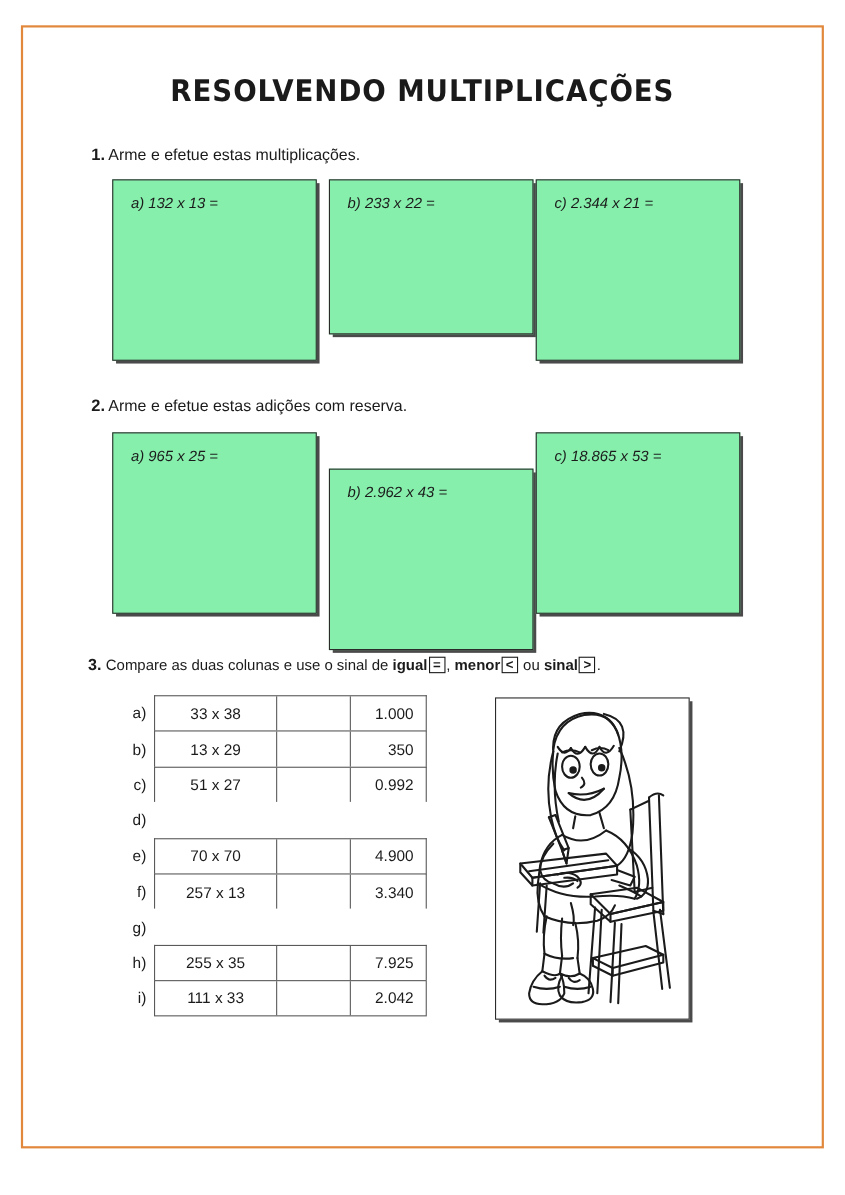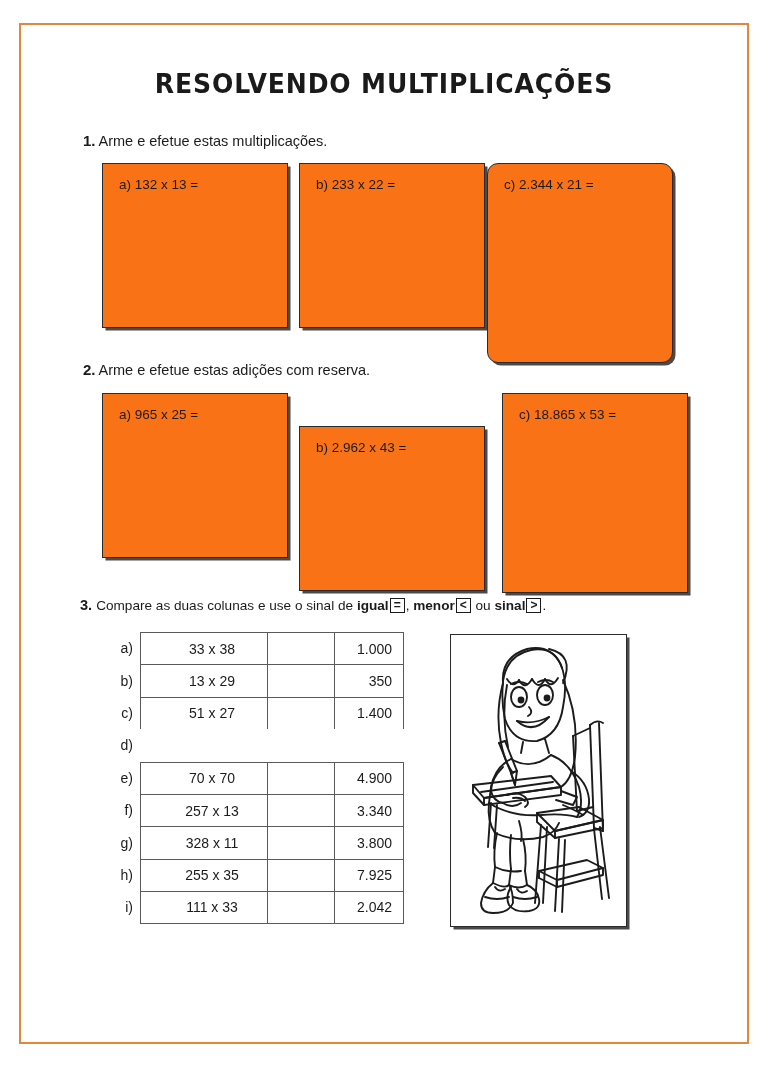--- a/index.html
+++ b/index.html
@@ -76,42 +76,43 @@
     font-weight: bold;
     line-height: 13px;
     vertical-align: 1px;
     min-width: 14px;
     text-align: center;
   }
 
   
   .ans-box {
     position: absolute;
-    background: #f97316;
+    background: #86efac;
     border: 1.2px solid #2b2b2b;
     box-shadow: 3px 3px 0 -0.5px #4a4a4a;
+    font-style: italic;
   }
   .ans-box .label {
     position: absolute;
     left: 16px;
     top: 13px;
     font-size: 13.5px;
     color: #1b1b1b;
     white-space: nowrap;
   }
 
   
   #box-1a { left: 102px; top: 163px; width: 186px; height: 165px; }
-  #box-1b { left: 299px; top: 163px; width: 186px; height: 165px; padding-left: 35px; }
-  #box-1c { left: 487px; top: 163px; width: 186px; height: 200px; border-radius: 11px; }
+  #box-1b { left: 299px; top: 163px; width: 186px; height: 141px; padding-left: 35px; }
+  #box-1c { left: 487px; top: 163px; width: 186px; height: 165px; }
 
   
   #box-2a { left: 102px; top: 393px; width: 186px; height: 165px; }
   #box-2b { left: 299px; top: 393px; width: 186px; height: 165px; margin-top: 33px; }
-  #box-2c { left: 502px; top: 393px; width: 186px; height: 200px; }
+  #box-2c { left: 487px; top: 393px; width: 186px; height: 165px; }
 
   
   .cmp-wrap {
     position: absolute;
     left: 105px;
     top: 632px;
   }
   .cmp-row {
     display: flex;
     align-items: stretch;
@@ -124,21 +125,20 @@
     justify-content: flex-end;
     padding-right: 7px;
     font-size: 14px;
     color: #1b1b1b;
   }
   .cmp-cells {
     display: flex;
     border-left: 1.2px solid #5a5a5a;
     border-top: 1.2px solid #5a5a5a;
     border-right: 1.2px solid #5a5a5a;
-    padding-left: 16px;
   }
   .cmp-row:last-child .cmp-cells {
     border-bottom: 1.2px solid #5a5a5a;
   }
   .cell {
     display: flex;
     align-items: center;
     font-size: 14px;
     color: #1b1b1b;
   }
@@ -227,21 +227,21 @@
           <div class="cell cell-expr">13 x 29</div>
           <div class="cell cell-sign"></div>
           <div class="cell cell-val">350</div>
         </div>
       </div>
       <div class="cmp-row">
         <div class="cmp-letter">c)</div>
         <div class="cmp-cells">
           <div class="cell cell-expr">51 x 27</div>
           <div class="cell cell-sign"></div>
-          <div class="cell cell-val">1.400</div>
+          <div class="cell cell-val">0.992</div>
         </div>
       </div>
       <div class="cmp-row">
         <div class="cmp-letter">d)</div>
       </div>
       <div class="cmp-row">
         <div class="cmp-letter">e)</div>
         <div class="cmp-cells">
           <div class="cell cell-expr">70 x 70</div>
           <div class="cell cell-sign"></div>
@@ -251,25 +251,20 @@
       <div class="cmp-row">
         <div class="cmp-letter">f)</div>
         <div class="cmp-cells">
           <div class="cell cell-expr">257 x 13</div>
           <div class="cell cell-sign"></div>
           <div class="cell cell-val">3.340</div>
         </div>
       </div>
       <div class="cmp-row">
         <div class="cmp-letter">g)</div>
-        <div class="cmp-cells">
-          <div class="cell cell-expr">328 x 11</div>
-          <div class="cell cell-sign"></div>
-          <div class="cell cell-val">3.800</div>
-        </div>
       </div>
       <div class="cmp-row">
         <div class="cmp-letter">h)</div>
         <div class="cmp-cells">
           <div class="cell cell-expr">255 x 35</div>
           <div class="cell cell-sign"></div>
           <div class="cell cell-val">7.925</div>
         </div>
       </div>
       <div class="cmp-row">

